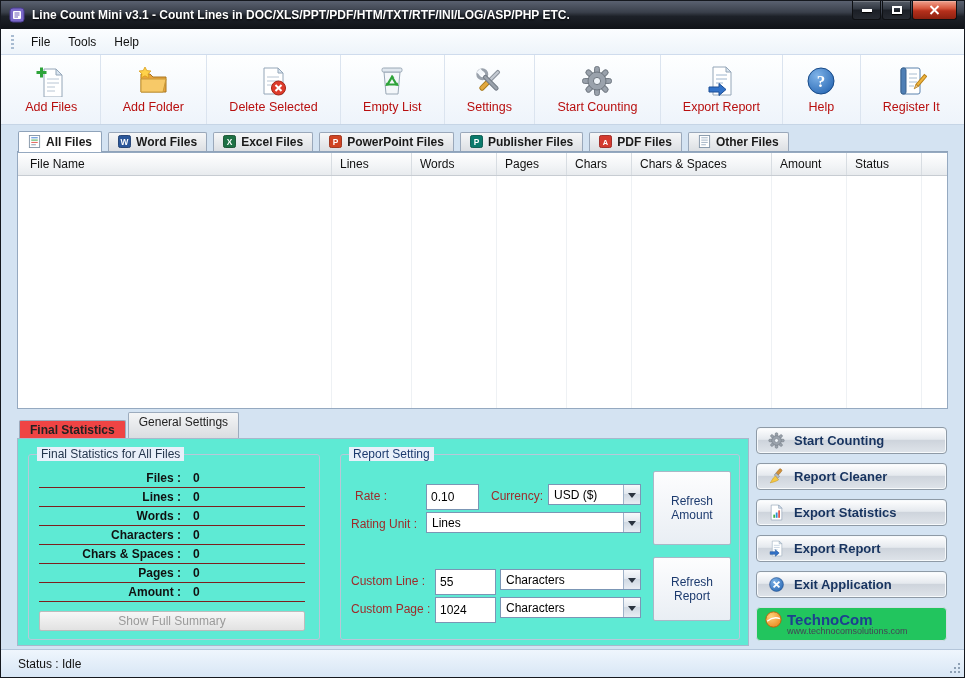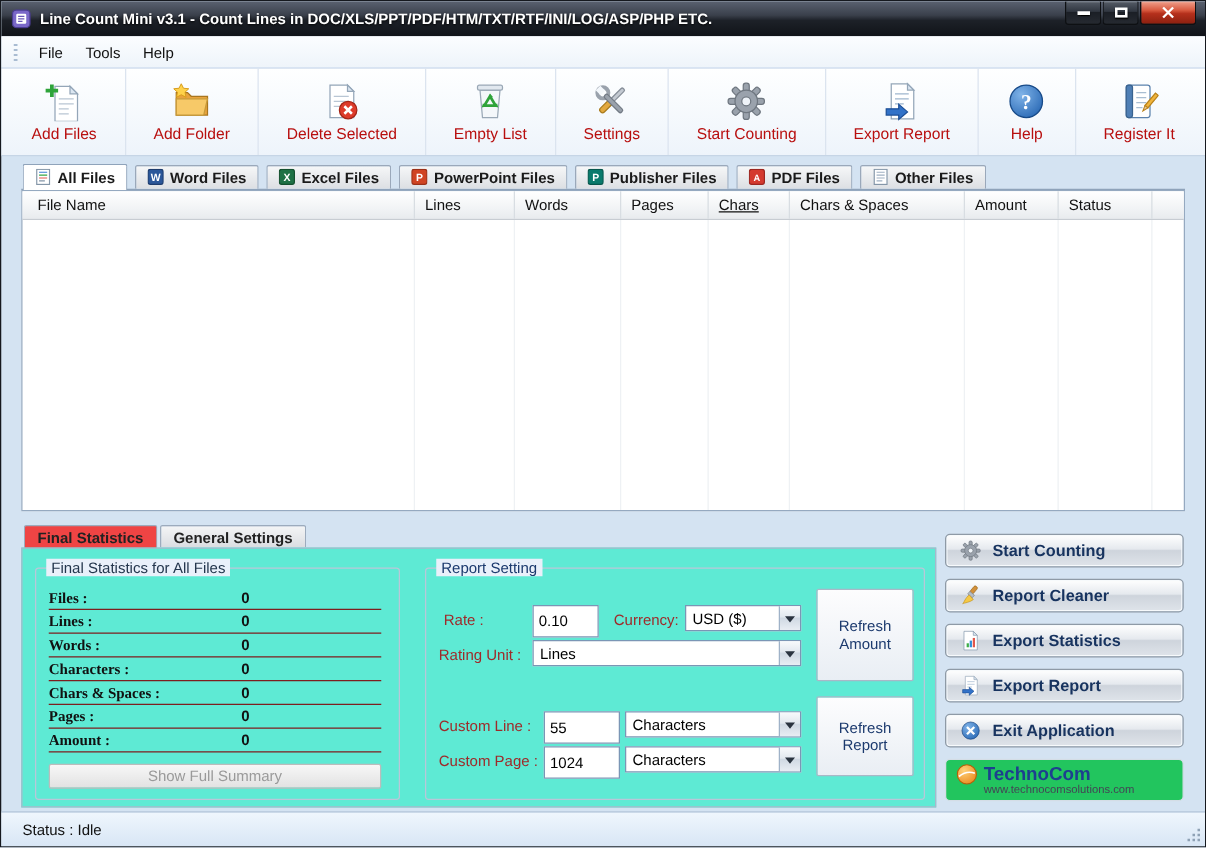--- a/index.html
+++ b/index.html
@@ -69,46 +69,46 @@
   .table {
     position: absolute; top: 151px; left: 16px; right: 16px; height: 257px;
     background: #fff; border: 1px solid #95a9c0; display: flex; flex-direction: column;
   }
   .thead { display: flex; height: 23px; flex: none;
     background: linear-gradient(#ffffff, #f2f4f6 60%, #e8ebee); border-bottom: 1px solid #c7ccd2; }
   .th { font-size: 12px; color: #111; padding: 4px 0 0 8px; border-right: 1px solid #d8dde2; overflow: hidden; white-space: nowrap; cursor: pointer; }
   .tbody { display: flex; flex: 1; }
   .tc { border-right: 1px solid #eef1f4; }
   .c0 { width: 314px; } .c1 { width: 80px; } .c2 { width: 85px; } .c3 { width: 70px; }
-  .c4 { width: 65px; text-decoration: underline; } .c5 { width: 140px; } .c6 { width: 75px; } .c7 { width: 75px; }
+  .c4 { width: 65px; } .c5 { width: 140px; } .c6 { width: 75px; } .c7 { width: 75px; }
   .c8 { flex: 1; border-right: none; }
   .th.c0 { padding-left: 12px; }
 
   
   .bottom { position: absolute; top: 418px; left: 16px; width: 732px; height: 227px; }
   .btabs { display: flex; gap: 2px; height: 19px; padding-left: 2px; align-items: flex-end; }
   .btab {
-    padding: 2px 10px 3px; height: 18px; font-size: 12px; color: #222; cursor: pointer;
+    padding: 2px 10px 3px; height: 26px; font-size: 12px; color: #222; cursor: pointer;
     background: linear-gradient(#f4f5f6, #dadde1); border: 1px solid #9cabbd; border-bottom: none;
-    border-radius: 2px 2px 0 0; white-space: nowrap; font-weight: bold;
+    border-radius: 2px 2px 0 0; white-space: nowrap;
   }
   .btab.active { background: #ef4444; height: 19px; margin-bottom: -1px; font-weight: bold; }
   .bpage { position: absolute; top: 19px; left: 0; right: 0; bottom: 0;
     background: #5eead4; border: 1px solid #a7b8cc; }
 
   .group { position: absolute; border: 1px solid #b9c7d8; border-radius: 3px; }
   .gtitle { position: absolute; top: -8px; left: 8px; background: #e9f0fa; padding: 0 4px; font-size: 12px; }
   .g-stats { left: 10px; top: 15px; width: 292px; height: 186px; }
   .g-stats .gtitle { color: #24364d; }
   .g-report { left: 322px; top: 15px; width: 400px; height: 186px; }
   .g-report .gtitle { color: #1c3a6e; }
 
   .stat-rows { position: absolute; top: 14px; left: 10px; right: 14px; }
   .srow { display: flex; align-items: center; height: 19px; border-bottom: 1px solid #7e1e1e; font-size: 12px; font-weight: bold; color: #111; }
-  .slabel { width: 142px; text-align: left; font-family: Liberation Serif, serif; }
+  .slabel { width: 142px; text-align: right; }
   .sval { margin-left: 12px; }
   .summary-btn {
     position: absolute; left: 10px; right: 14px; bottom: 8px; height: 20px;
     background: linear-gradient(#f7f7f7, #e2e2e2); border: 1px solid #bcbcbc; border-radius: 2px;
     font-size: 12px; color: #9a9a9a; text-align: center; line-height: 18px; cursor: default;
   }
 
   .rlabel { position: absolute; font-size: 12px; color: #9e2a2a; white-space: nowrap; }
   .tbox { position: absolute; height: 26px; border: 1px solid #7b96b5; background: #fff;
     font: 12px "Liberation Sans", sans-serif; padding: 0 4px; color: #000; }

